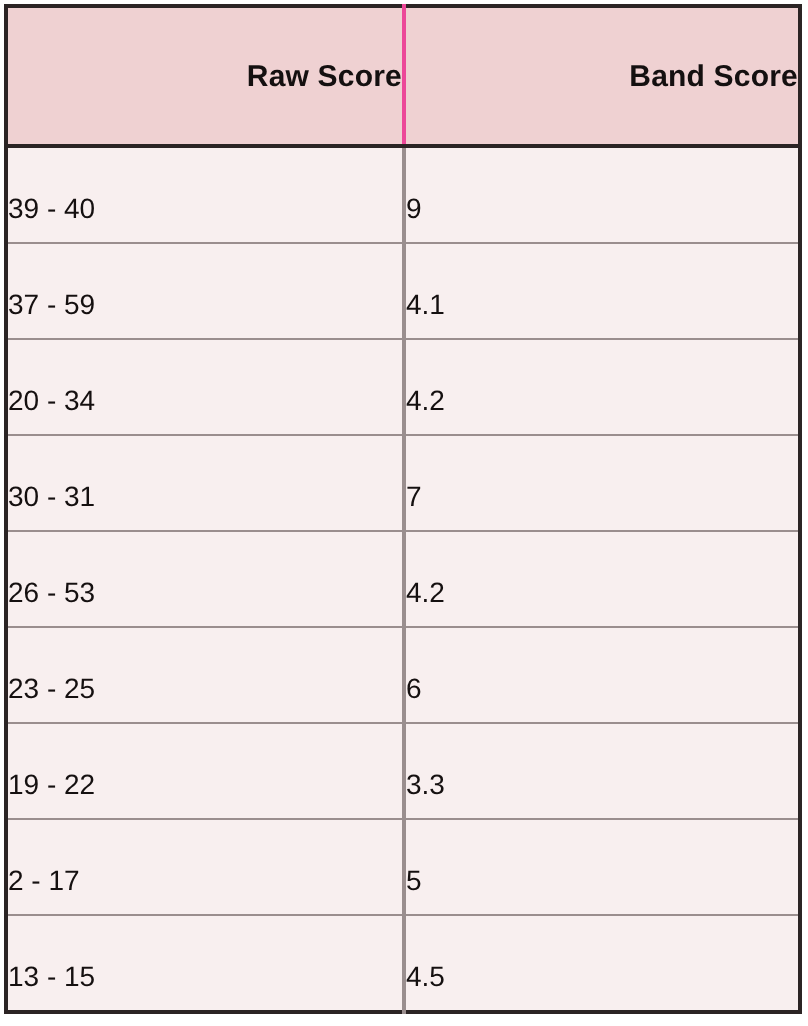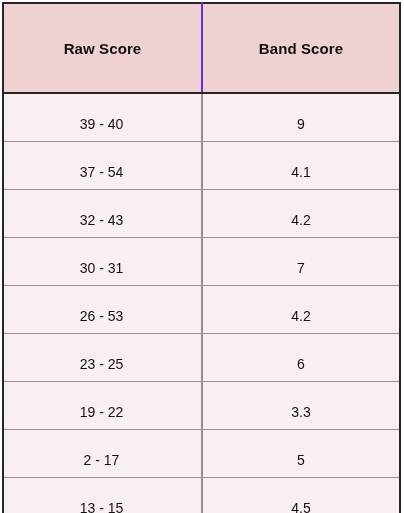--- a/index.html
+++ b/index.html
@@ -37,37 +37,37 @@
   .score-table col.col-raw  { width: 199px; }
   .score-table col.col-band { width: 198px; }
 
   .score-table thead th {
     background: #efd1d2;
     color: #141010;
     font-size: 15px;
     font-weight: bold;
     letter-spacing: 0.1px;
     height: 68px;
-    padding: 10px;
-    text-align: center;
+    padding: 0;
+    text-align: right;
     vertical-align: middle;
     border-bottom: 2px solid #2b2424;
   }
   .score-table thead th.col-sep-h {
-    border-left: 2px solid #6d28d9;
+    border-left: 2px solid #ec4899;
   }
 
   .score-table tbody td {
     background: #f8efef;
     color: #151010;
     font-size: 14px;
     font-weight: normal;
     height: 38px;
     padding: 0 0 9px 0;
-    text-align: center;
+    text-align: left;
     vertical-align: bottom;
     border-top: 1.5px solid #9a8e8e;
     white-space: nowrap;
   }
   .score-table tbody tr:first-child td {
     border-top: none;
   }
   .score-table tbody td.cell-band {
     border-left: 2px solid #9a8e8e;
   }
@@ -91,25 +91,25 @@
         <th>Raw Score</th>
         <th class="col-sep-h">Band Score</th>
       </tr>
     </thead>
     <tbody id="table-body">
       <tr>
         <td class="cell-raw">39 - 40</td>
         <td class="cell-band">9</td>
       </tr>
       <tr>
-        <td class="cell-raw">37 - 54</td>
+        <td class="cell-raw">37 - 59</td>
         <td class="cell-band">4.1</td>
       </tr>
       <tr>
-        <td class="cell-raw">32 - 43</td>
+        <td class="cell-raw">20 - 34</td>
         <td class="cell-band">4.2</td>
       </tr>
       <tr>
         <td class="cell-raw">30 - 31</td>
         <td class="cell-band">7</td>
       </tr>
       <tr>
         <td class="cell-raw">26 - 53</td>
         <td class="cell-band">4.2</td>
       </tr>

